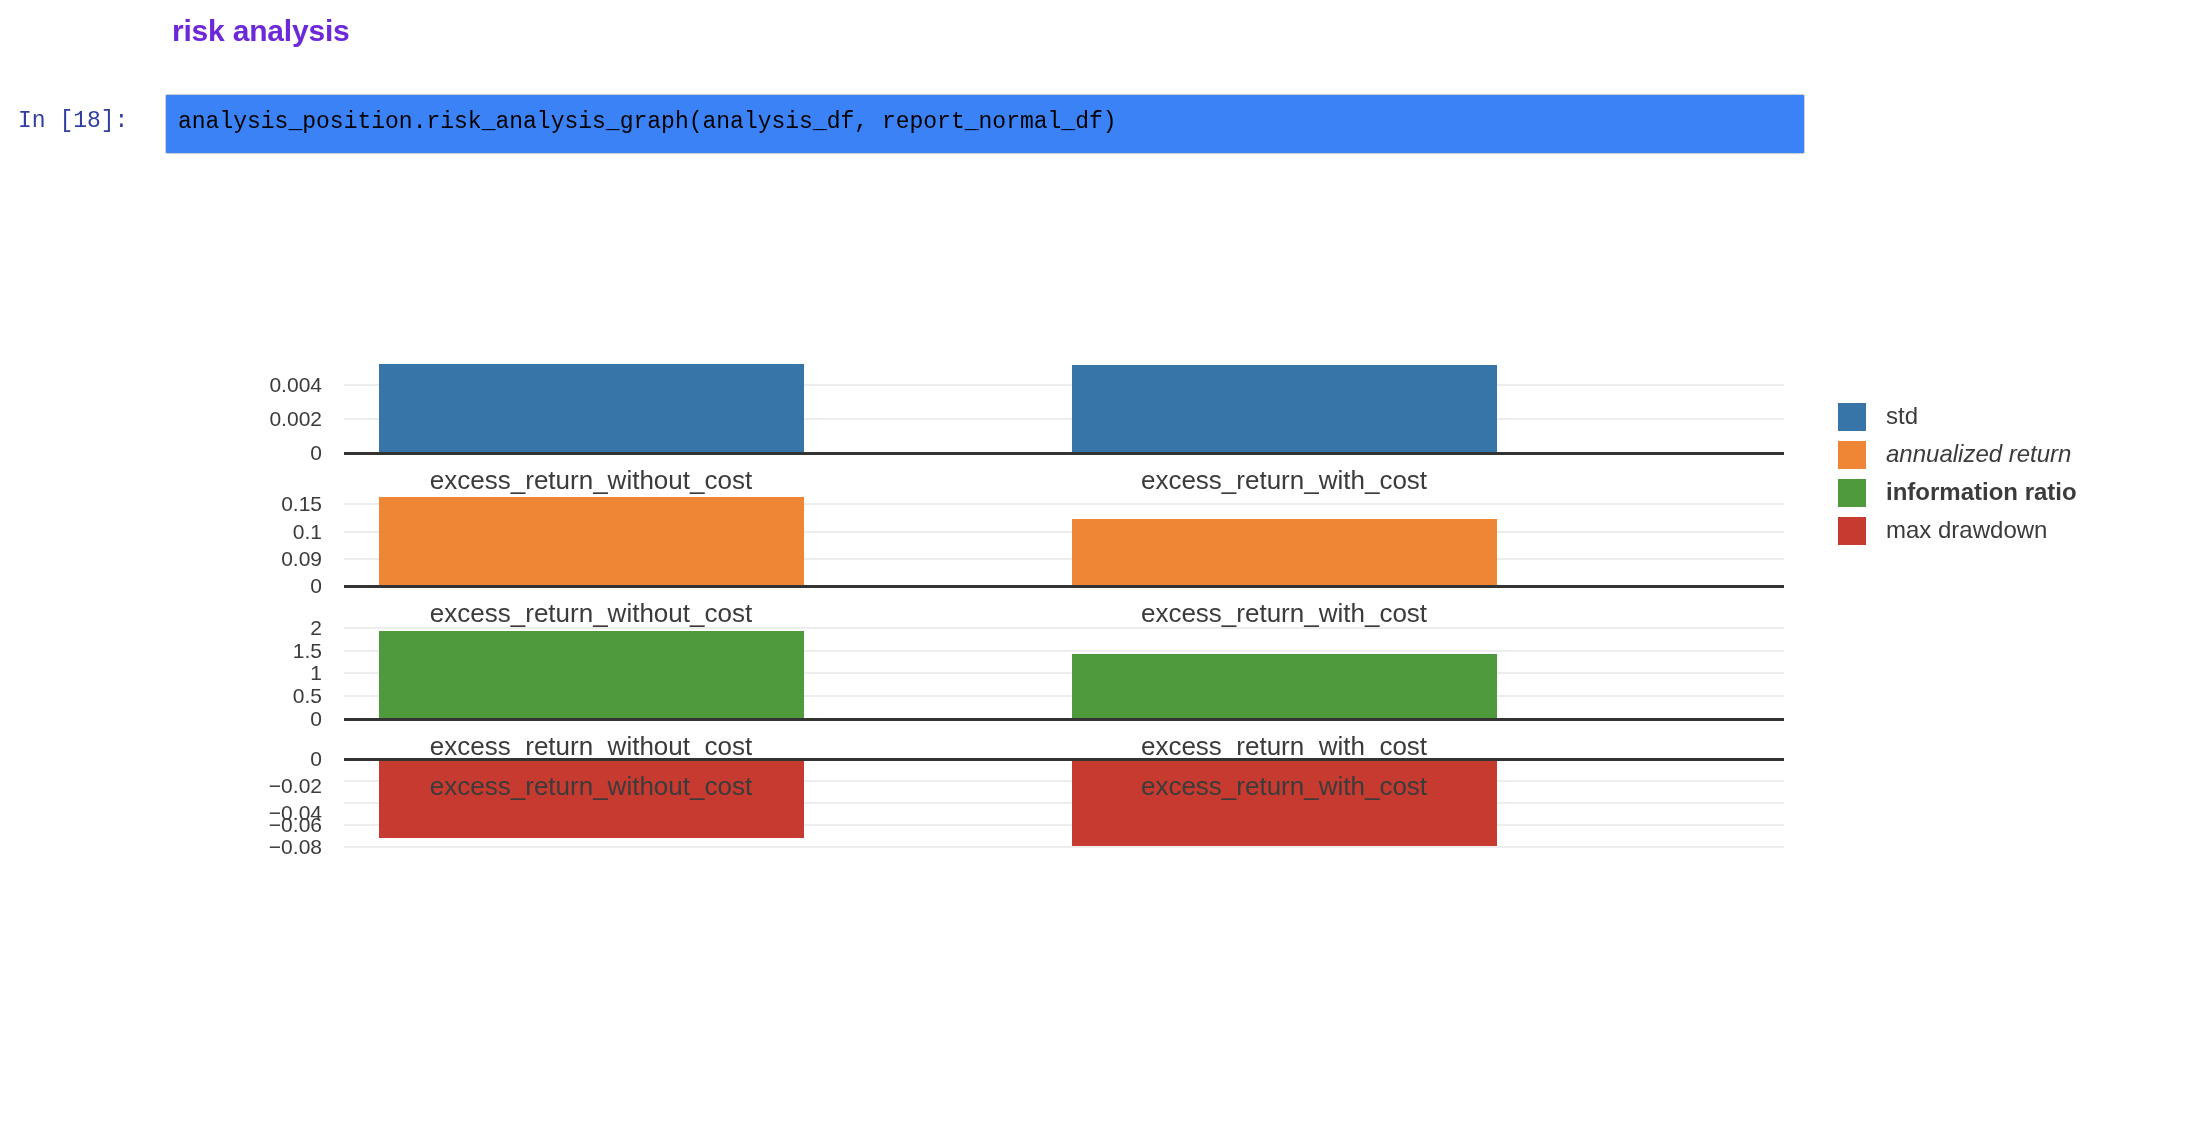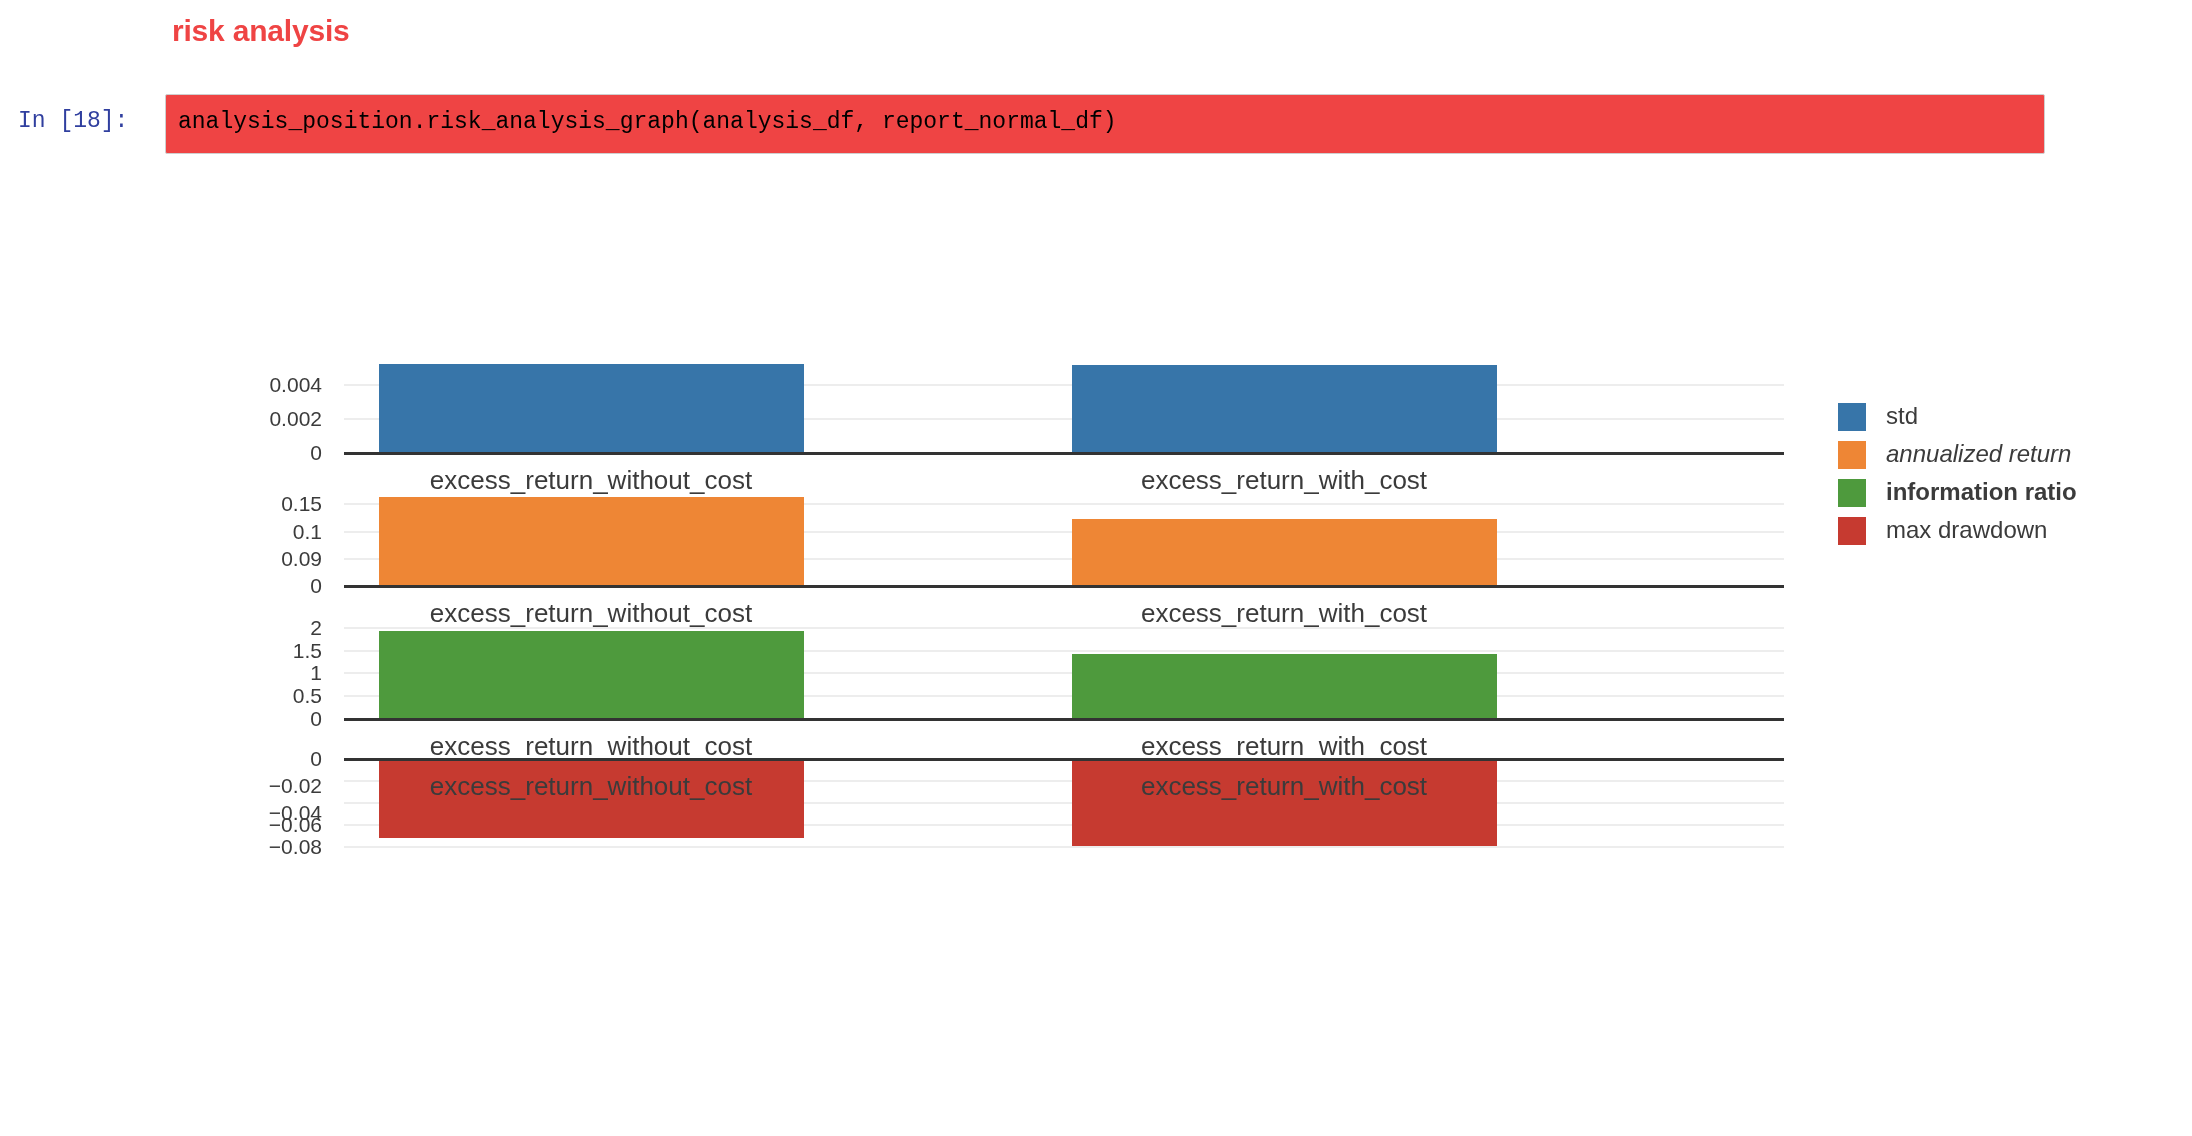--- a/index.html
+++ b/index.html
@@ -10,21 +10,21 @@
     font-family: "Liberation Sans", sans-serif;
     overflow: hidden;
   }
 
   
   .nb-title {
     position: absolute;
     left: 172px; top: 14px;
     font-size: 30px;
     font-weight: bold;
-    color: #ef4444;
+    color: #6d28d9;
     letter-spacing: -0.2px;
     white-space: nowrap;
   }
 
   .cell-row {
     position: absolute;
     left: 0; top: 94px;
     width: 2192px;
     height: 60px;
   }
@@ -34,23 +34,23 @@
     width: 140px;
     text-align: left;
     font-family: "Liberation Mono", monospace;
     font-size: 23px;
     color: #303F9F;
     white-space: pre;
   }
   .cell-input {
     position: absolute;
     left: 165px; top: 0px;
-    width: 1880px;
+    width: 1640px;
     height: 60px;
-    background: #ef4444;
+    background: #3b82f6;
     border: 1px solid #cfcfcf;
     border-radius: 2px;
   }
   .cell-code {
     position: absolute;
     left: 12px; top: 14px;
     font-family: "Liberation Mono", monospace;
     font-size: 23px;
     color: #000000;
     white-space: pre;

